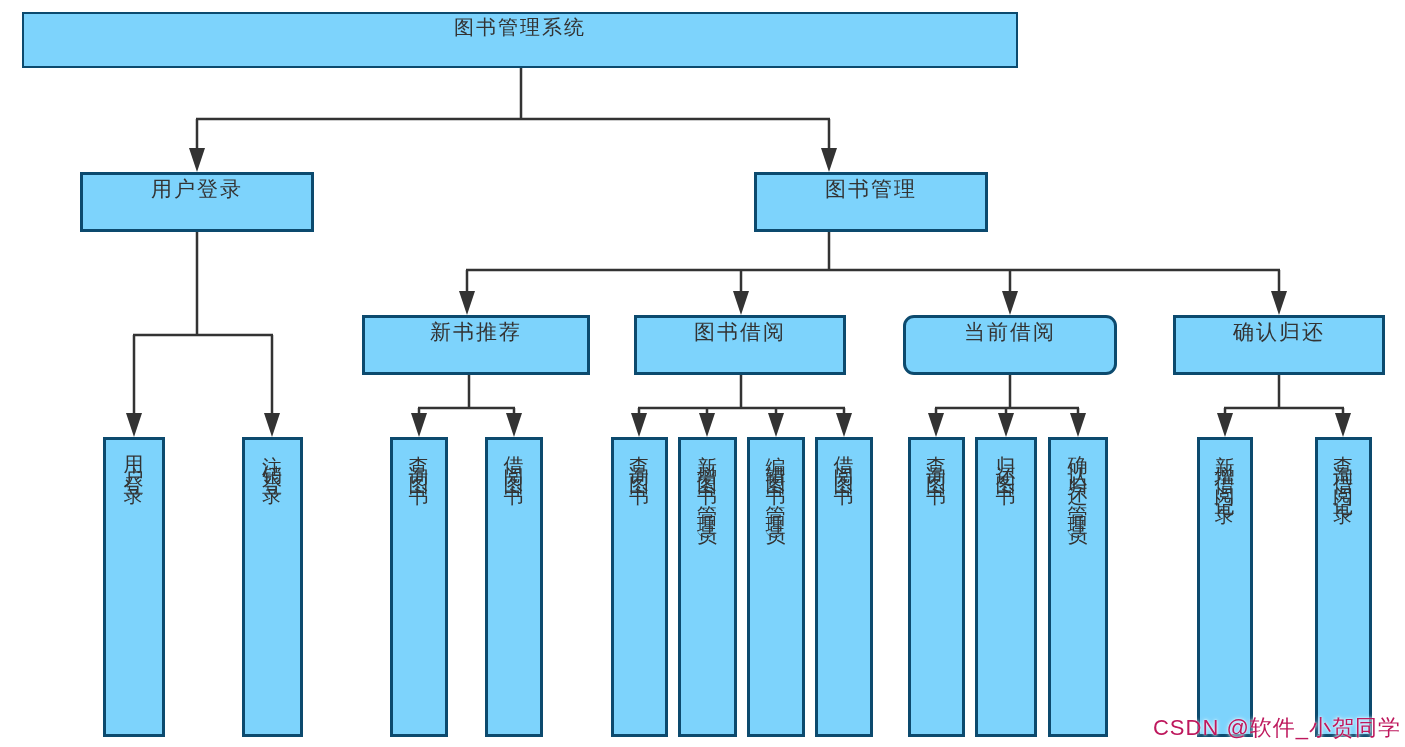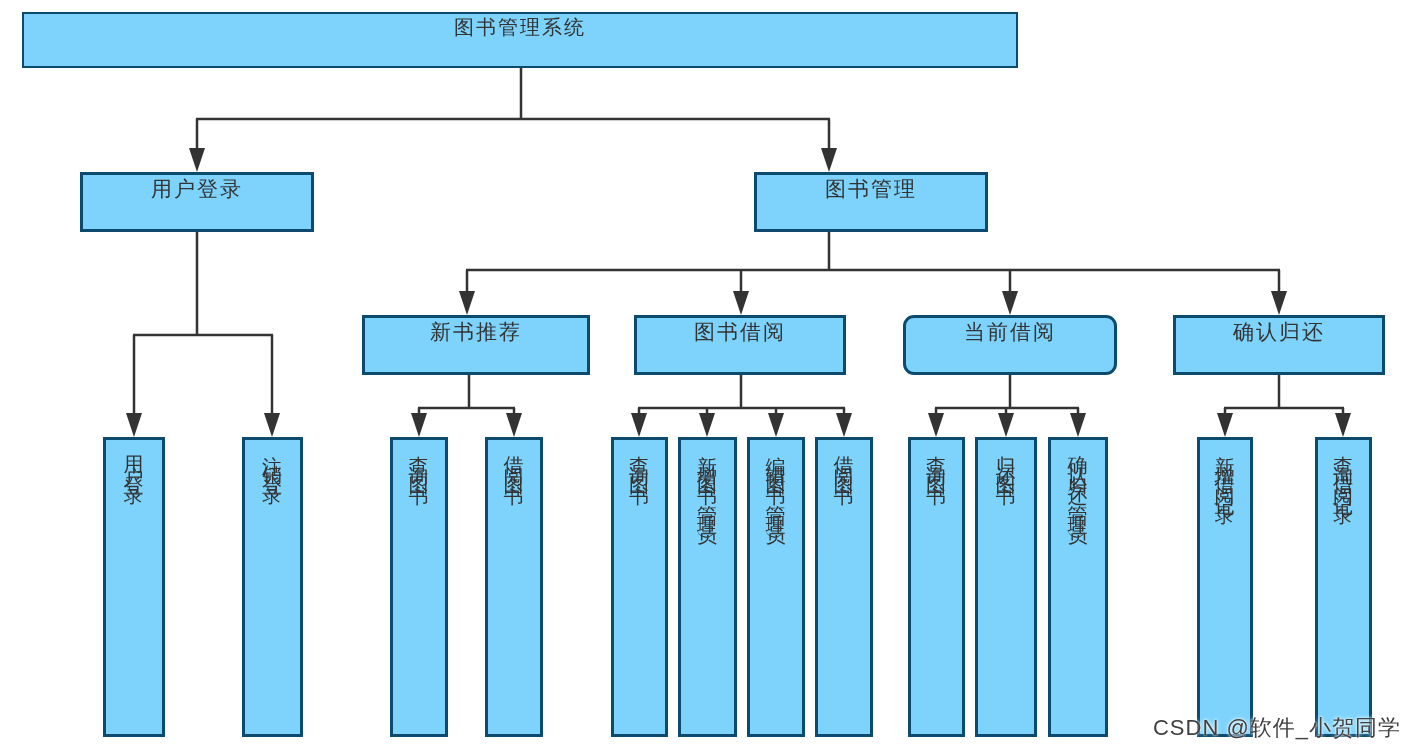--- a/index.html
+++ b/index.html
@@ -39,21 +39,21 @@
     letter-spacing: 10px;
     line-height: 1;
     white-space: nowrap;
     color: #333333;
   }
   .watermark {
     position: absolute;
     right: 4px;
     bottom: 4px;
     font-size: 22px;
-    color: #404040;
+    color: #be185d;
     letter-spacing: 1px;
     text-shadow: 0 0 2px #ffffff, 0 0 4px #ffffff;
     z-index: 10;
     white-space: nowrap;
   }
   
   #n-root        { left: 22px;   top: 12px;  width: 996px; height: 56px; }
   #n-user-login  { left: 80px;   top: 172px; width: 234px; height: 60px; }
   #n-book-mgmt   { left: 754px;  top: 172px; width: 234px; height: 60px; }
   #n-new-rec     { left: 362px;  top: 315px; width: 228px; height: 60px; }

